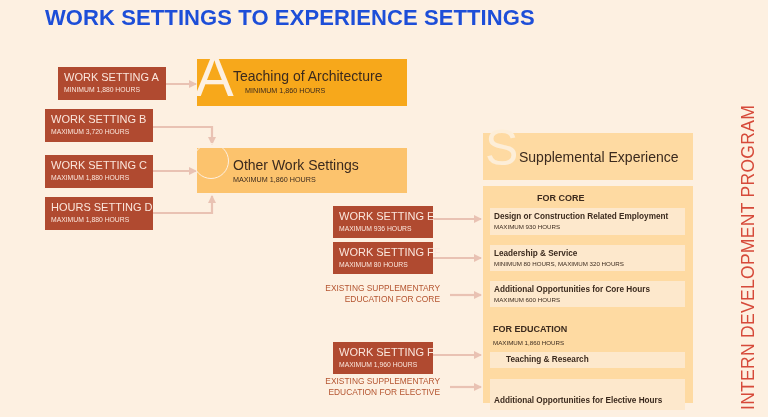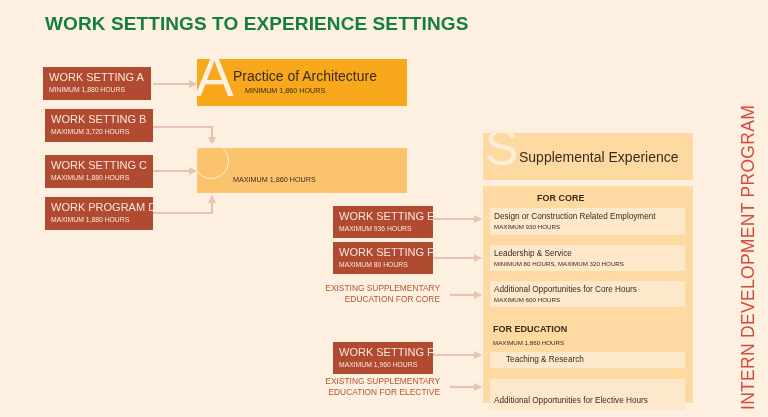--- a/index.html
+++ b/index.html
@@ -3,21 +3,21 @@
 <meta charset="utf-8">
 <style>
   html, body { margin:0; padding:0; }
   body {
     width:768px; height:417px; position:relative; overflow:hidden;
     background:#fdf0e1;
     font-family:"Liberation Sans", sans-serif;
   }
   .abs { position:absolute; }
   .title {
-    left:45px; top:13px; font-size:19px; font-weight:bold; color:#15803d;
+    left:45px; top:5px; font-size:22px; font-weight:bold; color:#1d4ed8;
     letter-spacing:0.1px; white-space:nowrap;
   }
   .ws {
     position:absolute; background:#b04a30; color:#fbe6dc;
     box-sizing:border-box; padding:4px 0 0 6px; width:108px; height:33px;
   }
   .ws .n { font-size:11px; line-height:13px; white-space:nowrap; }
   .ws .h { font-size:6.8px; line-height:11px; white-space:nowrap; }
   .ws2 { width:100px; height:32px; }
   .big {
@@ -32,21 +32,21 @@
   .supp-edu {
     position:absolute; color:#b4542f; font-size:8.4px; line-height:11px; text-align:right; white-space:nowrap;
   }
   .cont {
     position:absolute; left:483px; top:186px; width:210px; height:217px; background:#fedaa2;
   }
   .sec { position:absolute; font-size:9px; font-weight:bold; color:#3b2a1e; }
   .item {
     position:absolute; left:490px; width:195px; background:#fde8cc; box-sizing:border-box; padding:3px 0 0 4px;
   }
-  .item .t { font-size:8.2px; color:#3b2a1e; line-height:11px; white-space:nowrap; }
+  .item .t { font-size:8.2px; color:#3b2a1e; line-height:11px; white-space:nowrap;font-weight:bold; }
   .item .h { font-size:6.2px; color:#3b2a1e; line-height:10px; white-space:nowrap; }
   .vert {
     position:absolute; left:738px; top:410px; transform-origin:0 0; transform:rotate(-90deg);
     color:#d64a3a; font-size:17.5px; white-space:nowrap; letter-spacing:0.3px;
   }
 </style>
 </head>
 <body>
 
 <div class="abs title">WORK SETTINGS TO EXPERIENCE SETTINGS</div>
@@ -72,45 +72,46 @@
     <line x1="433" y1="258" x2="481" y2="258" marker-end="url(#ah)"></line>
 
     <line x1="450" y1="295" x2="481" y2="295" marker-end="url(#ah)"></line>
 
     <line x1="433" y1="355" x2="481" y2="355" marker-end="url(#ah)"></line>
 
     <line x1="450" y1="387" x2="481" y2="387" marker-end="url(#ah)"></line>
   </g>
 </svg>
 
-<div class="ws" style="left:43px;top:67px;">
+<div class="ws" style="left:58px;top:67px;">
   <div class="n">WORK SETTING A</div>
   <div class="h">MINIMUM 1,880 HOURS</div>
 </div>
 <div class="ws" style="left:45px;top:109px;">
   <div class="n">WORK SETTING B</div>
   <div class="h">MAXIMUM 3,720 HOURS</div>
 </div>
 <div class="ws" style="left:45px;top:155px;">
   <div class="n">WORK SETTING C</div>
   <div class="h">MAXIMUM 1,880 HOURS</div>
 </div>
 <div class="ws" style="left:45px;top:197px;">
-  <div class="n">WORK PROGRAM D</div>
+  <div class="n">HOURS SETTING D</div>
   <div class="h">MAXIMUM 1,880 HOURS</div>
 </div>
 
 <div class="big" style="left:197px;top:59px;width:210px;height:47px;background:#f7a81b;">
   <div class="letter" style="left:-2px;top:-12px;font-size:58px;line-height:58px;">A</div>
-  <div class="t" style="left:36px;top:9px;">Practice of Architecture</div>
+  <div class="t" style="left:36px;top:9px;">Teaching of Architecture</div>
   <div class="s" style="left:36px;top:27px;margin-left:12px;">MINIMUM 1,860 HOURS</div>
 </div>
 
 <div class="big" style="left:197px;top:148px;width:210px;height:45px;background:#fcc36d;">
   <div style="position:absolute;left:-4px;top:-5px;width:34px;height:34px;border:1.5px solid #fdf0e1;border-radius:50%;"></div>
+  <div class="t" style="left:36px;top:9px;">Other Work Settings</div>
   <div class="s" style="left:36px;top:27px;">MAXIMUM 1,860 HOURS</div>
 </div>
 
 <div class="big" style="left:483px;top:133px;width:210px;height:47px;background:#fedaa2;">
   <div class="letter" style="left:2px;top:-10px;font-size:50px;line-height:50px;color:#fdeed8;">S</div>
   <div class="t" style="left:36px;top:16px;">Supplemental Experience</div>
 </div>
 
 <div class="cont"></div>
 <div class="sec" style="left:493px;top:193px;padding-left:44px;">FOR CORE</div>

